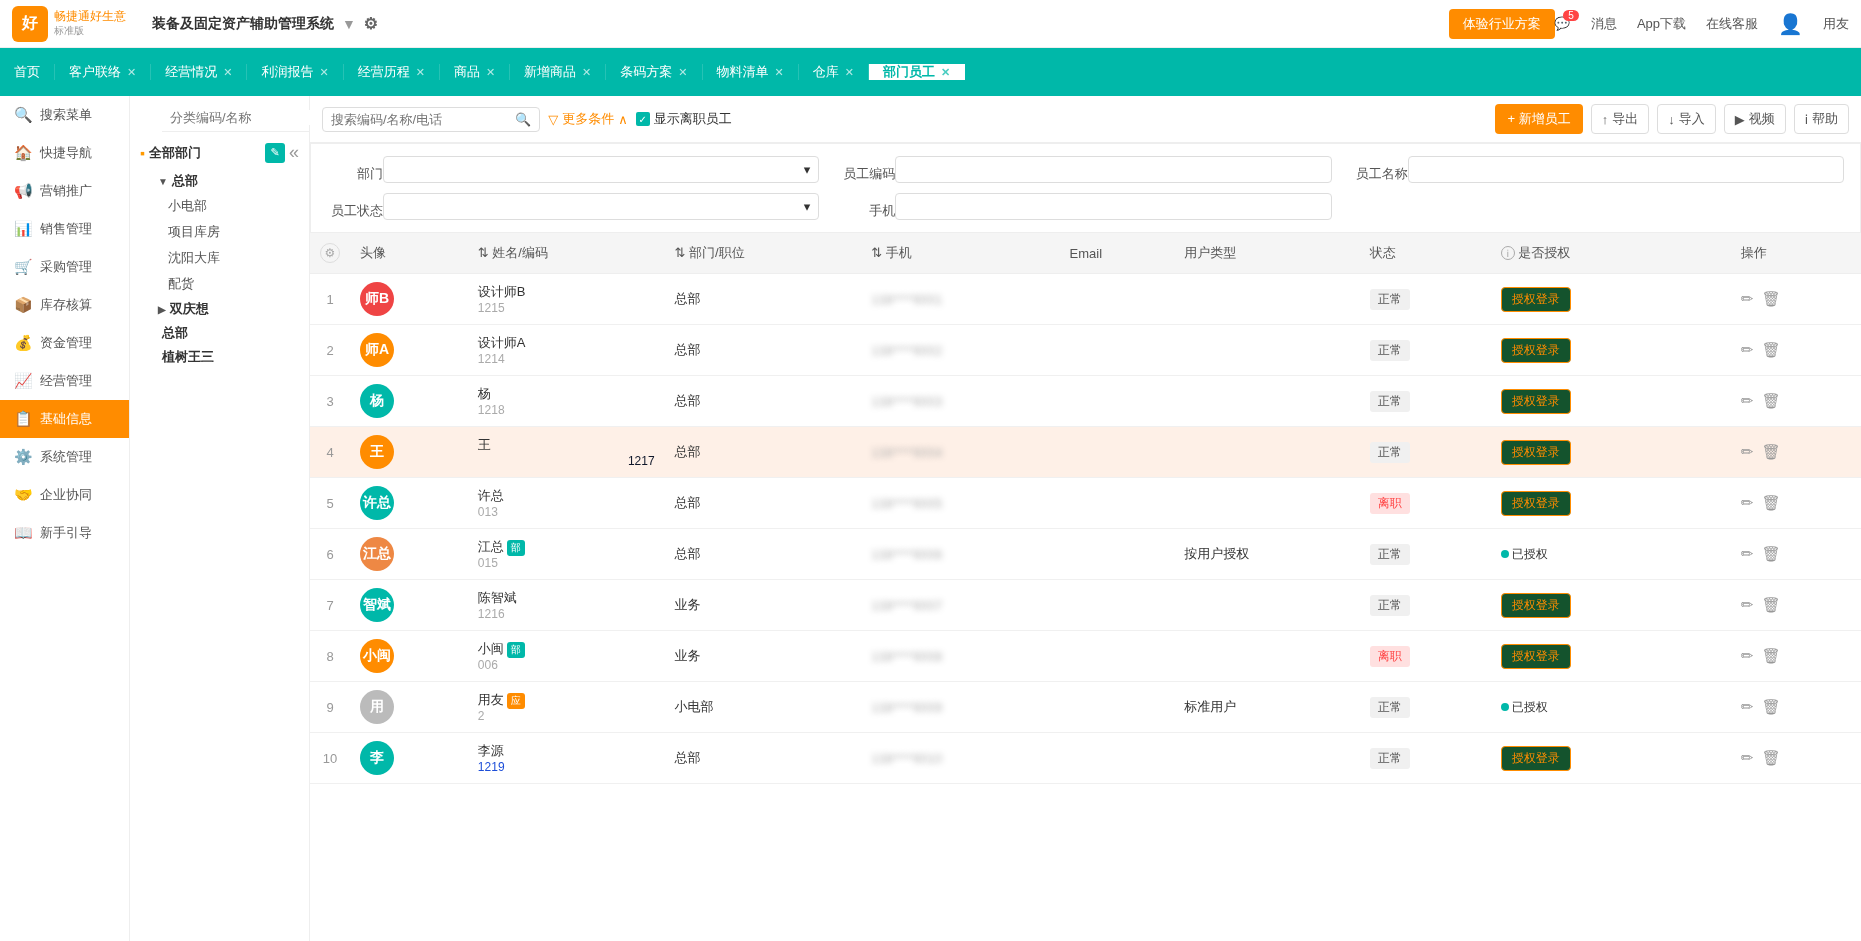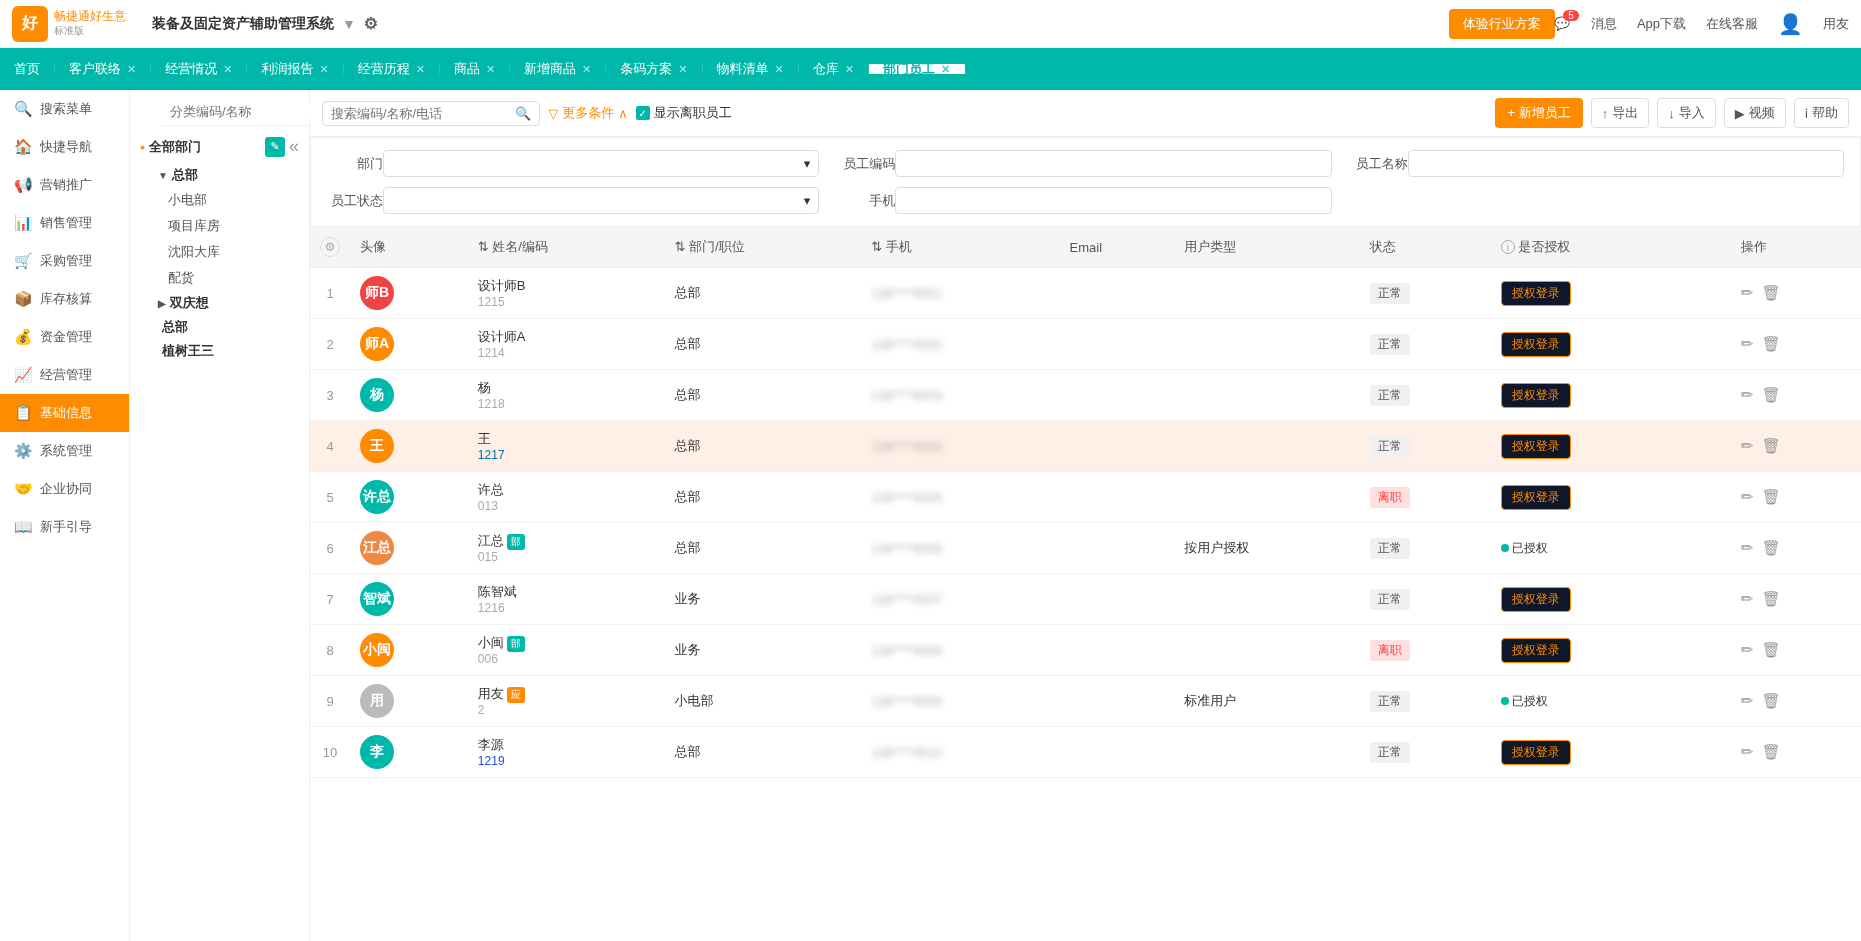--- a/index.html
+++ b/index.html
@@ -12,21 +12,21 @@
     .logo-text { font-size: 12px; color: #ff8c00; line-height: 1.3; }
     .logo-sub { font-size: 10px; color: #999; }
     .top-bar-title { flex: 1; display: flex; align-items: center; gap: 8px; color: #333; font-size: 14px; font-weight: bold; margin-left: 20px; }
     .btn-trial { background: #ff8c00; color: #fff; border: none; border-radius: 4px; padding: 6px 14px; cursor: pointer; font-size: 13px; }
     .top-bar-right { display: flex; align-items: center; gap: 20px; color: #555; font-size: 13px; }
     .badge-wrap { position: relative; }
     .badge { position: absolute; top: -6px; right: -8px; background: #f44; color: #fff; border-radius: 8px; font-size: 10px; padding: 0 4px; min-width: 16px; text-align: center; }
     .gear-icon { font-size: 16px; color: #666; cursor: pointer; }
 
     
-    .nav-tabs { display: flex; align-items: flex-start; background: #00b8a9; height: 42px; padding: 16px 0; overflow: hidden; }
+    .nav-tabs { display: flex; align-items: flex-start; background: #00b8a9; height: 48px; padding: 16px 0; overflow: hidden; }
     .nav-tab { display: flex; align-items: center; padding: 0 14px; height: 100%; color: #fff; font-size: 13px; cursor: pointer; white-space: nowrap; border-right: 1px solid rgba(255,255,255,0.15); }
     .nav-tab.active { background: #fff; color: #00b8a9; font-weight: bold; }
     .nav-tab .close-x { margin-left: 6px; font-size: 11px; opacity: 0.7; }
 
     
     .main-layout { display: flex; height: calc(100vh - 90px); }
 
     
     .sidebar { width: 130px; background: #fff; border-right: 1px solid #eee; overflow-y: auto; flex-shrink: 0; }
     .sidebar-item { display: flex; align-items: center; gap: 8px; padding: 10px 14px; cursor: pointer; font-size: 13px; color: #555; }
@@ -55,36 +55,36 @@
     .search-box { display: flex; align-items: center; border: 1px solid #ddd; border-radius: 4px; padding: 4px 8px; gap: 4px; }
     .search-box input { border: none; outline: none; font-size: 13px; width: 180px; }
     .filter-btn { display: flex; align-items: center; gap: 4px; color: #ff8c00; cursor: pointer; font-size: 13px; }
     .show-resigned { display: flex; align-items: center; gap: 4px; color: #333; font-size: 13px; }
     .checkbox-checked { width: 14px; height: 14px; background: #00b8a9; border-radius: 2px; display: inline-flex; align-items: center; justify-content: center; color: #fff; font-size: 10px; }
     .btn-add { background: #ff8c00; color: #fff; border: none; border-radius: 4px; padding: 6px 12px; cursor: pointer; font-size: 13px; display: flex; align-items: center; gap: 4px; }
     .btn-outline { background: #fff; color: #555; border: 1px solid #ddd; border-radius: 4px; padding: 5px 10px; cursor: pointer; font-size: 13px; display: flex; align-items: center; gap: 4px; }
 
     
     .filter-panel { background: #fff; border: 1px solid #eee; margin: 0; padding: 12px 16px; display: grid; grid-template-columns: 1fr 1fr 1fr; grid-template-rows: auto auto; gap: 10px 20px; }
-    .filter-row { display: flex; align-items: center; gap: 0; }
+    .filter-row { display: flex; align-items: flex-end; gap: 0; }
     .filter-label { color: #555; font-size: 13px; white-space: nowrap; min-width: 56px; text-align: right; }
     .filter-input { flex: 1; border: 1px solid #ddd; border-radius: 4px; padding: 5px 8px; font-size: 13px; outline: none; }
     .filter-select { flex: 1; display: flex; align-items: center; border: 1px solid #ddd; border-radius: 4px; padding: 5px 8px; font-size: 13px; cursor: pointer; justify-content: space-between; }
 
     
     .table-wrap { flex: 1; overflow-y: auto; background: #fff; }
     table { width: 100%; border-collapse: collapse; }
     thead tr { background: #f5f5f5; }
     th { padding: 10px 10px; font-size: 13px; color: #555; font-weight: normal; border-bottom: 1px solid #eee; text-align: left; white-space: nowrap; }
     td { padding: 8px 10px; font-size: 13px; color: #333; border-bottom: 1px solid #f0f0f0; vertical-align: middle; }
     tr.highlighted { background: #fef0e7; }
     .avatar { width: 34px; height: 34px; border-radius: 50%; display: flex; align-items: center; justify-content: center; color: #fff; font-size: 14px; font-weight: bold; }
     .status-normal { display: inline-block; padding: 2px 8px; background: #f0f0f0; color: #555; border-radius: 3px; font-size: 12px; }
     .status-resigned { display: inline-block; padding: 2px 8px; background: #ffe0e0; color: #f44; border-radius: 3px; font-size: 12px; }
-    .btn-auth { border: 1px solid #ff8c00; color: #ff8c00; background: #0f172a; border-radius: 4px; padding: 3px 10px; cursor: pointer; font-size: 12px; white-space: nowrap; }
+    .btn-auth { border: 1px solid #ff8c00; color: #ff8c00; background: #14532d; border-radius: 4px; padding: 3px 10px; cursor: pointer; font-size: 12px; white-space: nowrap; }
     .auth-done { color: #333; font-size: 12px; display: flex; align-items: center; gap: 3px; }
     .dot-green { width: 8px; height: 8px; background: #00b8a9; border-radius: 50%; display: inline-block; }
     .op-icons { display: flex; gap: 8px; color: #999; }
     .op-icon { cursor: pointer; font-size: 15px; }
     .tag-dept { display: inline-block; background: #00b8a9; color: #fff; border-radius: 3px; font-size: 10px; padding: 1px 4px; margin-left: 3px; }
     .tag-apply { display: inline-block; background: #ff8c00; color: #fff; border-radius: 3px; font-size: 10px; padding: 1px 4px; margin-left: 3px; }
     .col-num { width: 40px; text-align: center; color: #999; }
     .phone-blur { color: transparent; text-shadow: 0 0 6px #aaa; user-select: none; font-size: 13px; }
 
     
@@ -391,21 +391,21 @@
       </div>
     </td>
   </tr>
             <tr class="highlighted">
     <td class="col-num">4</td>
     <td>
       <div class="avatar" style="background:#ff8c00;">王</div>
     </td>
     <td>
       <div>王</div>
-      <div style="color:#0369a1;font-size:12px;">1217</div>
+      <div style="color:#0f172a;font-size:12px;text-align:right;">1217</div>
     </td>
     <td>总部</td>
     <td><span class="phone-blur">138****9004</span></td>
     <td></td>
     <td></td>
     <td><span class="status-normal">正常</span></td>
     <td><button class="btn-auth">授权登录</button></td>
     <td></td>
     <td>
       <div class="op-icons">

